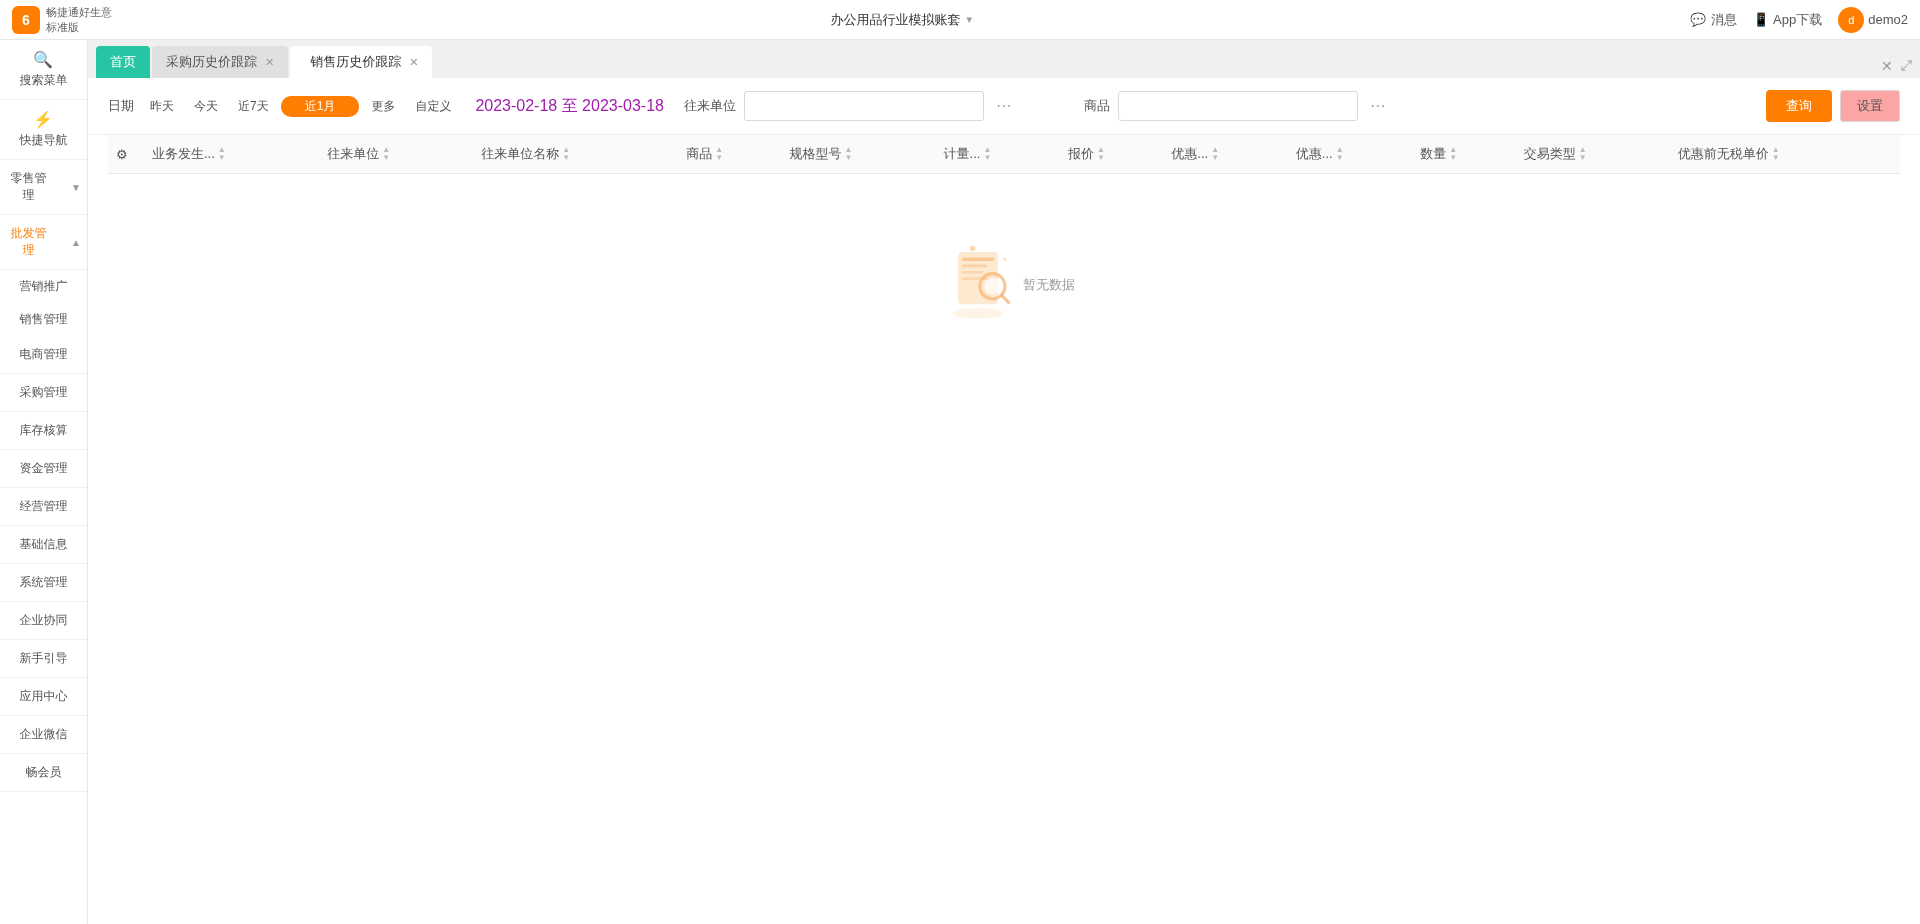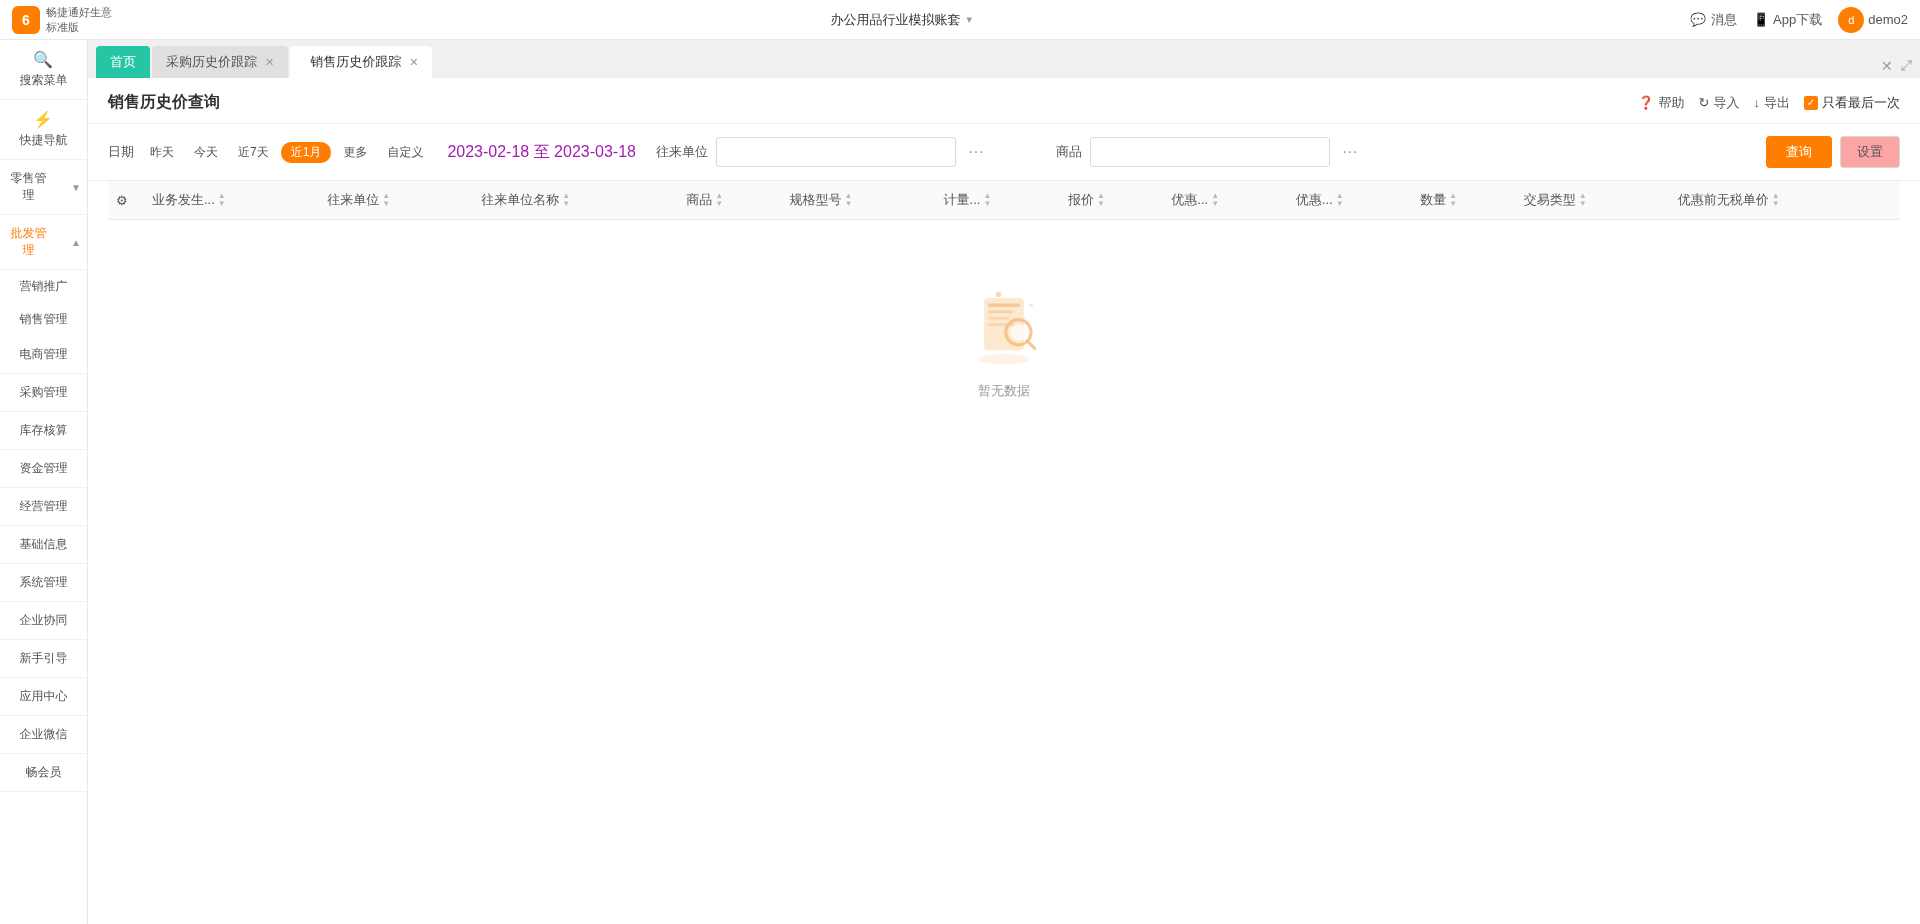--- a/index.html
+++ b/index.html
@@ -136,21 +136,21 @@
       padding: 2px 8px;
       font-size: 12px;
       color: #555;
       cursor: pointer;
       border-radius: 3px;
     }
     .date-opt.active {
       background: #ff7d00;
       color: #fff;
       border-radius: 10px;
-      padding: 2px 10px;
+      padding: 2px 24px;
     }
     .date-range { font-size: 16px; color: #a21caf; margin-left: 8px; }
     .filter-input-group { display: flex; align-items: center; gap: 8px; flex: 1; max-width: 380px; }
     .filter-input {
       height: 30px;
       border: 1px solid #d9d9d9;
       border-radius: 3px;
       padding: 0 8px;
       font-size: 13px;
       width: 240px;
@@ -188,21 +188,21 @@
       white-space: nowrap;
       border-bottom: 1px solid #e8e8e8;
       user-select: none;
     }
     thead th .th-inner { display: flex; align-items: center; gap: 3px; }
     .sort-arrows { display: flex; flex-direction: column; font-size: 8px; color: #bbb; line-height: 1; }
     .gear-col { width: 36px; }
 
     
     .empty-state {
-      display: flex; flex-direction: column; align-items: center; justify-content: center;
+      display: flex; flex-direction: row; align-items: center; justify-content: center;
       padding: 60px 0 40px;
     }
     .empty-icon {
       width: 90px; height: 90px;
       position: relative; margin-bottom: 12px;
     }
     .empty-text { color: #999; font-size: 13px; }
 
     
     .empty-svg { width: 90px; height: 90px; }
@@ -318,41 +318,20 @@
         <span class="tab-close">✕</span>
       </div>
       <div class="tab-controls">
         <span class="tab-ctrl-btn">✕</span>
         <span class="tab-ctrl-btn">⤢</span>
       </div>
     </div>
 
     <div class="page-content">
 
-      <div class="page-header">
-        <h2 class="page-title">销售历史价查询</h2>
-        <div class="page-header-actions">
-          <div class="header-action">
-            <span>❓</span>
-            <span>帮助</span>
-          </div>
-          <div class="header-action">
-            <span>↻</span>
-            <span>导入</span>
-          </div>
-          <div class="header-action">
-            <span>↓</span>
-            <span>导出</span>
-          </div>
-          <label class="checkbox-label">
-            <div class="checkbox-box">✓</div>
-            <span>只看最后一次</span>
-          </label>
-        </div>
-      </div>
 
       <div class="filter-bar">
         <div class="filter-group">
           <span class="filter-label">日期</span>
           <div class="date-options">
             <span class="date-opt">昨天</span>
             <span class="date-opt">今天</span>
             <span class="date-opt">近7天</span>
             <span class="date-opt active">近1月</span>
             <span class="date-opt">更多</span>

